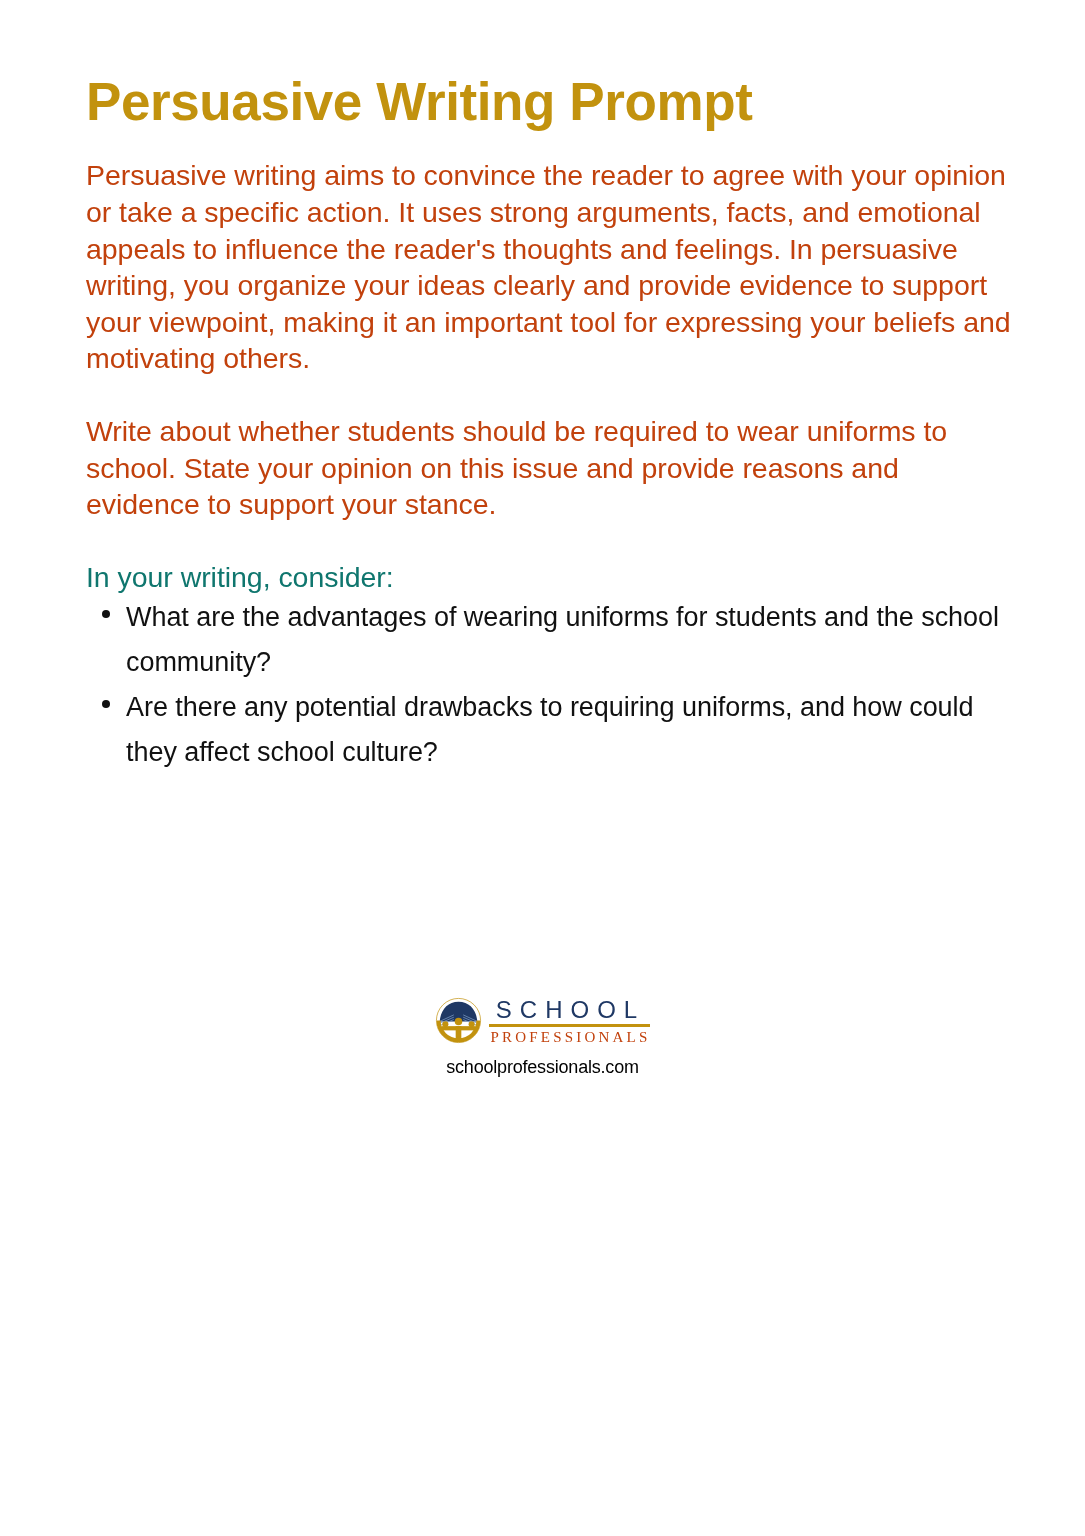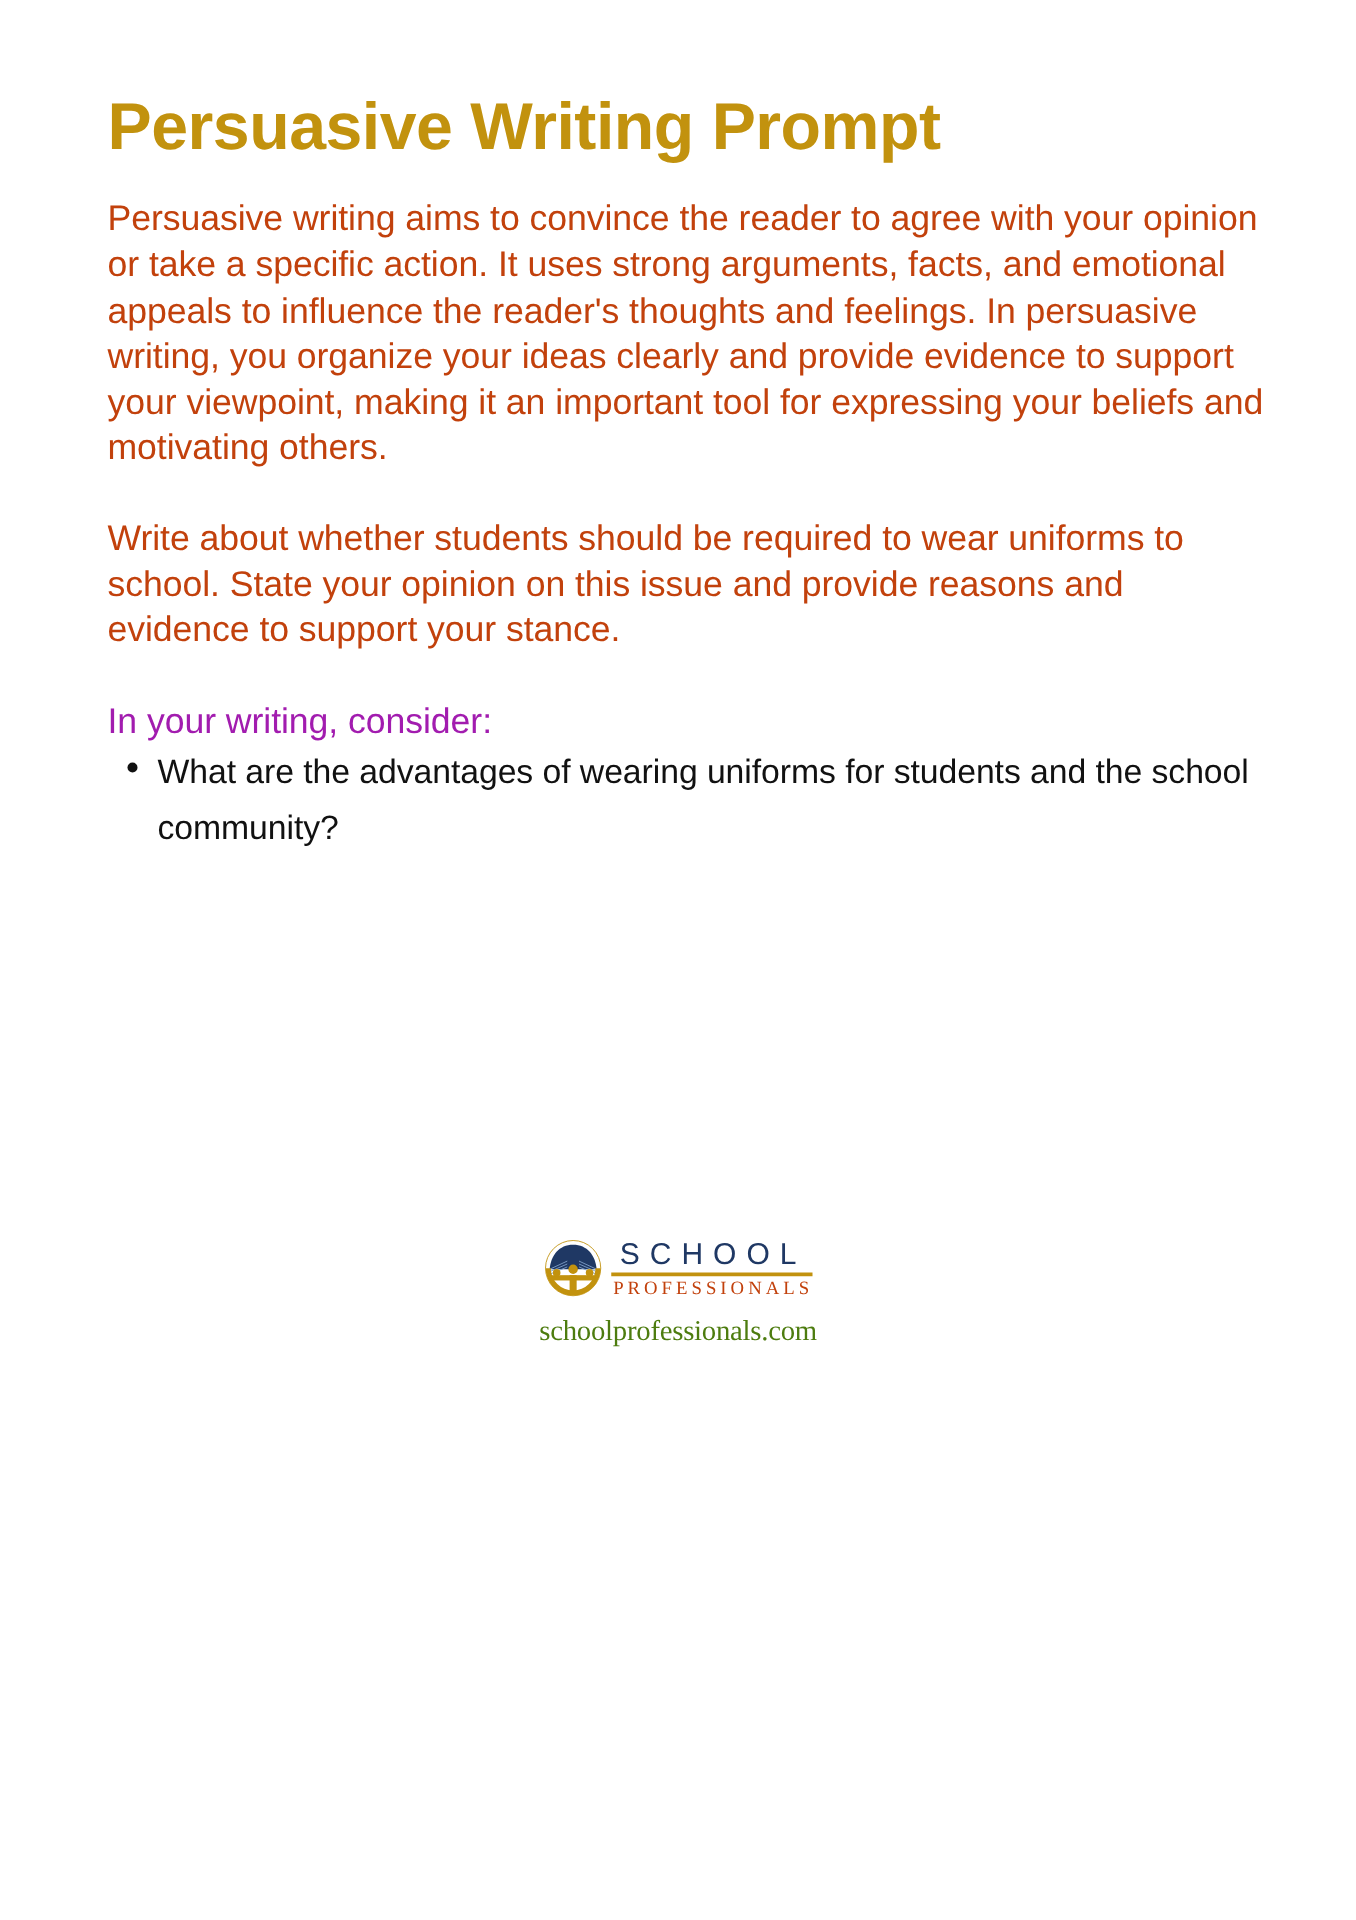--- a/index.html
+++ b/index.html
@@ -46,21 +46,21 @@
     font-size: 28.5px;
     line-height: 36.6px;
     color: #c2410c;
     margin: 0 0 36px 0;
     letter-spacing: -0.05px;
   }
 
   .consider-label {
     font-size: 28.5px;
     line-height: 36.6px;
-    color: #a21caf;
+    color: #0f766e;
     margin: 0 0 0 0;
     letter-spacing: -0.05px;
   }
 
   ul.consider-list {
     list-style: none;
     margin: 0;
     padding: 0;
   }
 
@@ -136,24 +136,23 @@
     font-size: 15px;
     font-family: "Liberation Serif", serif;
     color: #c2410c;
     letter-spacing: 3.2px;
     font-weight: normal;
     padding-left: 2px;
   }
 
   .site-url {
     margin-top: 9px;
-    font-size: 23px;
-    color: #4d7c0f;
+    font-size: 18px;
+    color: #000000;
     letter-spacing: -0.2px;
-    font-family: Liberation Serif, serif;
   }
 </style>
 </head>
 <body>
 
 <div class="page">
 
   <div class="content">
 
     <h1 class="page-title">Persuasive Writing Prompt</h1>
@@ -161,20 +160,24 @@
     <p class="para">Persuasive writing aims to convince the reader to agree with your opinion or take a specific action. It uses strong arguments, facts, and emotional appeals to influence the reader's thoughts and feelings. In persuasive writing, you organize your ideas clearly and provide evidence to support your viewpoint, making it an important tool for expressing your beliefs and motivating others.</p>
 
     <p class="para">Write about whether students should be required to wear uniforms to school. State your opinion on this issue and provide reasons and evidence to support your stance.</p>
 
     <p class="consider-label">In your writing, consider:</p>
 
     <ul class="consider-list">
       <li>
         <span class="bullet-dot"></span>
         <span>What are the advantages of wearing uniforms for students and the school community?</span>
+      </li>
+      <li>
+        <span class="bullet-dot"></span>
+        <span>Are there any potential drawbacks to requiring uniforms, and how could they affect school culture?</span>
       </li>
     </ul>
 
   </div>
 
   <div class="footer">
 
     <div class="brand-lockup">
 
       <svg class="brand-mark" viewBox="0 0 100 100">

